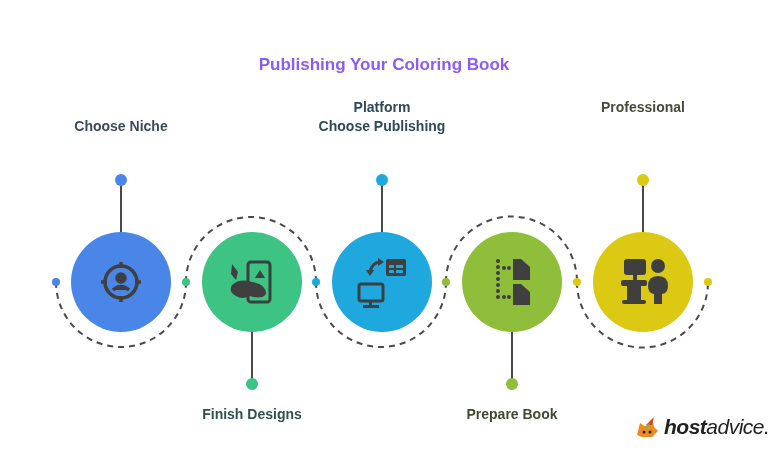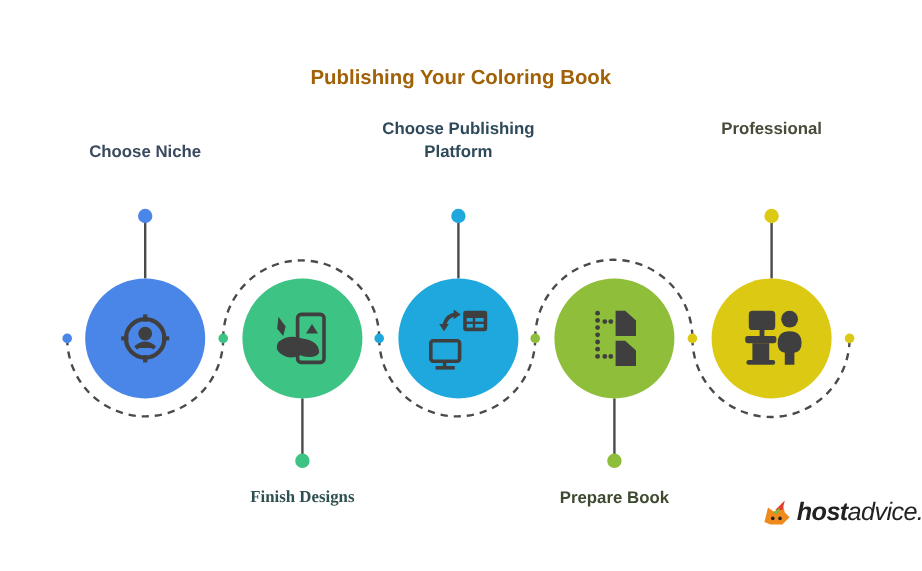--- a/index.html
+++ b/index.html
@@ -1,19 +1,19 @@
 <!DOCTYPE html>
 <html><head>
 <meta charset="utf-8">
 <style>
   html, body { margin:0; padding:0; background:#ffffff; }
   body { width:768px; height:476px; position:relative; overflow:hidden;
          font-family:"Liberation Sans", sans-serif; }
   .title { position:absolute; left:0; width:768px; top:55px; text-align:center;
-           font-size:17px; font-weight:bold; color:#a16207; }
+           font-size:17px; font-weight:bold; color:#8b5cf6; }
   .label { position:absolute; text-align:center; font-size:14px; font-weight:bold; line-height:19px; }
   svg.diagram { position:absolute; left:0; top:0; }
   .logo { position:absolute; left:634px; top:415px; display:flex; align-items:center; gap:4px; }
   .logo-text { font-size:21px; font-style:italic; color:#222; letter-spacing:-0.5px; }
   .logo-text b { font-weight:bold; }
 </style>
 </head>
 <body>
 
 <div class="title">Publishing Your Coloring Book</div>
@@ -111,26 +111,26 @@
     <rect x="627" y="286" width="14" height="14"></rect>
     <rect x="622" y="300" width="24" height="4" rx="2"></rect>
     <circle cx="658" cy="266" r="7"></circle>
     <path d="M648,286 Q648,276 658,276 Q668,276 668,286 Q668,293 662,294 L662,304 L654,304 L654,294 Q648,293 648,286 Z"></path>
   </g>
 </svg>
 
 <div class="label" style="left:61px; top:117px; width:120px; color:#3a4a5e;">
   <span>Choose Niche</span>
 </div>
-<div class="label" style="left:192px; top:405px; width:120px; color:#2e5050;font-family:Liberation Serif, serif;">
+<div class="label" style="left:192px; top:405px; width:120px; color:#2e5050;">
   <span>Finish Designs</span>
 </div>
 <div class="label" style="left:302px; top:98px; width:160px; color:#2e4a5a;">
+  <div>Platform</div>
   <div>Choose Publishing</div>
-  <div>Platform</div>
 </div>
 <div class="label" style="left:452px; top:405px; width:120px; color:#3d4a30;">
   <span>Prepare Book</span>
 </div>
 <div class="label" style="left:573px; top:98px; width:140px; color:#4a4a3a;">
   <div>Professional</div>
 </div>
 
 <div class="logo">
   <svg width="26" height="24" viewBox="0 0 26 24">

